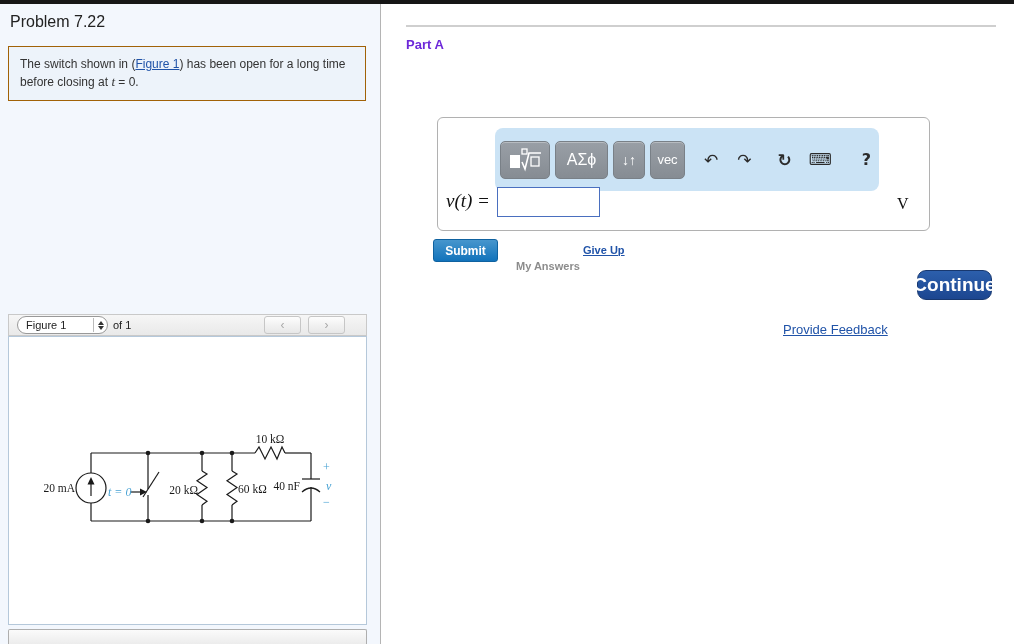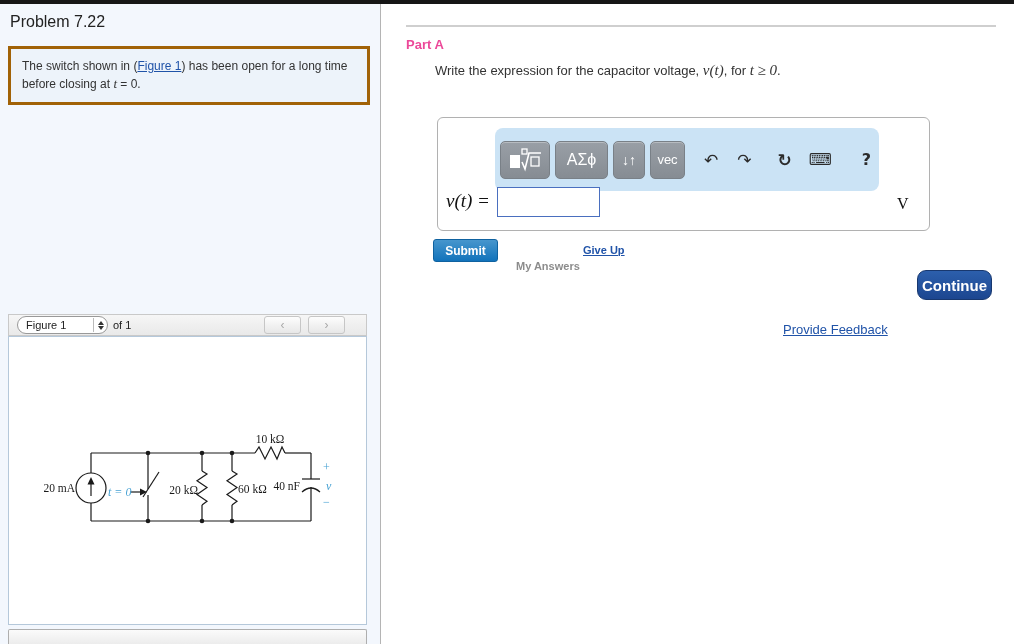--- a/index.html
+++ b/index.html
@@ -7,21 +7,21 @@
           font-family:"Liberation Sans",sans-serif;color:#333;background:#fff;}
   .abs{position:absolute;}
 
   
   #topbar{left:0;top:0;width:1014px;height:4px;background:#161616;}
   #left-panel{left:0;top:4px;width:380px;height:640px;background:#f3f7fd;}
   #divider{left:380px;top:4px;width:1px;height:640px;background:#b4b4b4;}
 
   
   #problem-title{left:10px;top:13px;font-size:16px;color:#222;}
-  #intro-box{left:8px;top:46px;width:334px;background:#edf3fa;border:3px solid #a16207;
+  #intro-box{left:8px;top:46px;width:334px;background:#edf3fa;border:1px solid #a16207;
              padding:9px 11px;font-size:12px;line-height:17px;color:#333;}
   a.blue-link{color:#2053a8;text-decoration:underline;cursor:pointer;}
   .mvar{font-family:"Liberation Serif",serif;font-style:italic;font-size:13px;}
 
   #fig-nav{left:8px;top:314px;width:359px;height:22px;background:linear-gradient(#f6f6f6,#e9e9e9);
            border:1px solid #c9c9c9;box-sizing:border-box;display:flex;align-items:center;}
   #fig-select{margin-left:8px;width:89px;height:16px;background:#fff;border:1px solid #999;
               border-radius:9px;display:flex;align-items:center;font-size:11px;color:#222;cursor:pointer;}
   #fig-select .sel-label{padding-left:8px;flex:1;}
   .spinner{width:13px;height:14px;border-left:1px solid #bbb;display:flex;flex-direction:column;
@@ -36,21 +36,21 @@
            display:flex;align-items:center;justify-content:center;cursor:default;}
   #prev-btn{margin-left:auto;}
   #next-btn{margin-left:7px;margin-right:21px;}
 
   #figure-box{left:8px;top:336px;width:357px;height:287px;background:#fff;border:1px solid #b5c8da;}
   #figure-footer{left:8px;top:629px;width:357px;height:15px;background:linear-gradient(#fbfbfb,#ebebeb);
                  border:1px solid #aeaeae;border-bottom:none;border-radius:2px 2px 0 0;}
 
   
   #part-rule{left:406px;top:25px;width:590px;height:2px;background:#cfcfcf;}
-  #part-title{left:406px;top:37px;font-size:13px;font-weight:bold;color:#ec4899;}
+  #part-title{left:406px;top:37px;font-size:13px;font-weight:bold;color:#6d28d9;}
   #question{left:435px;top:62px;font-size:13px;color:#333;}
   .mathit{font-family:"Liberation Serif",serif;font-style:italic;font-size:15px;}
   #instruction{left:436px;top:90px;font-size:13px;font-weight:bold;color:#1a1a1a;}
   #instruction .mvar{font-weight:bold;font-size:14px;}
 
   #eq-box{left:437px;top:117px;width:493px;height:114px;background:#fff;border:1px solid #b1b1b1;
           border-radius:6px;box-sizing:border-box;}
   #eq-toolbar{position:absolute;left:57px;top:10px;width:384px;height:63px;background:#cbe3f5;
               border-radius:8px;display:flex;align-items:center;}
   .tb-btn{height:36px;margin-left:5px;border:1px solid #798087;border-radius:5px;
@@ -72,21 +72,21 @@
             background:#fff;font-size:14px;padding:0 4px;}
   #eq-unit{position:absolute;left:459px;top:77px;font-family:"Liberation Serif",serif;font-size:16px;color:#111;}
 
   #submit-btn{left:433px;top:239px;width:63px;height:21px;background:linear-gradient(#4796cd,#1173bb);
               border:1px solid #0f62a0;border-radius:3px;color:#fff;font-weight:bold;font-size:12px;
               display:flex;align-items:center;justify-content:center;cursor:pointer;}
   #my-answers{left:516px;top:260px;font-size:11px;font-weight:bold;color:#8c8c8c;}
   #give-up{left:583px;top:244px;font-size:11px;font-weight:bold;}
   #provide-feedback{left:783px;top:277px;font-size:13px;margin-top:45px;}
   #continue-btn{left:917px;top:270px;width:73px;height:28px;background:linear-gradient(#2c5fac,#1c4690);
-                border:1px solid #18386f;border-radius:9px;color:#fff;font-weight:bold;font-size:15px;
+                border:1px solid #18386f;border-radius:9px;color:#fff;font-weight:bold;font-size:19px;
                 display:flex;align-items:center;justify-content:center;cursor:pointer;}
 
   
   .clabel{font-family:"Liberation Serif",serif;font-size:11.5px;fill:#1a1a1a;}
   .caccent{font-family:"Liberation Serif",serif;font-size:12px;fill:#4aa3d4;}
   .citalic{font-style:italic;}
 </style>
 </head>
 <body>
 
@@ -162,23 +162,20 @@
       <text class="caccent" x="314" y="134">+</text>
       <text class="caccent citalic" x="317" y="153">v</text>
       <text class="caccent" x="314" y="169">−</text>
     </svg>
   </div>
   <div id="figure-footer" class="abs"></div>
 
   <div id="part-rule" class="abs"></div>
   <div id="part-title" class="abs">Part A</div>
 
-  <div id="question" class="abs">
-    <span>Write the expression for the capacitor voltage, </span><span class="mathit">v(t)</span><span>, for </span><span class="mathit">t ≥ 0</span><span>.</span>
-  </div>
 
 
   <div id="eq-box" class="abs">
     <div id="eq-toolbar">
       <div class="tb-btn" id="btn-templates">
         <svg width="34" height="26" viewBox="0 0 34 26">
           <rect x="2" y="8" width="10" height="13" fill="#fff"></rect>
           <rect x="14" y="2" width="5" height="5" fill="none" stroke="#fff" stroke-width="1.3"></rect>
           <path d="M14 15 L17 22 L21 6 L33 6" fill="none" stroke="#fff" stroke-width="1.6"></path>
           <rect x="23" y="10" width="8" height="9" fill="none" stroke="#fff" stroke-width="1.3"></rect>

